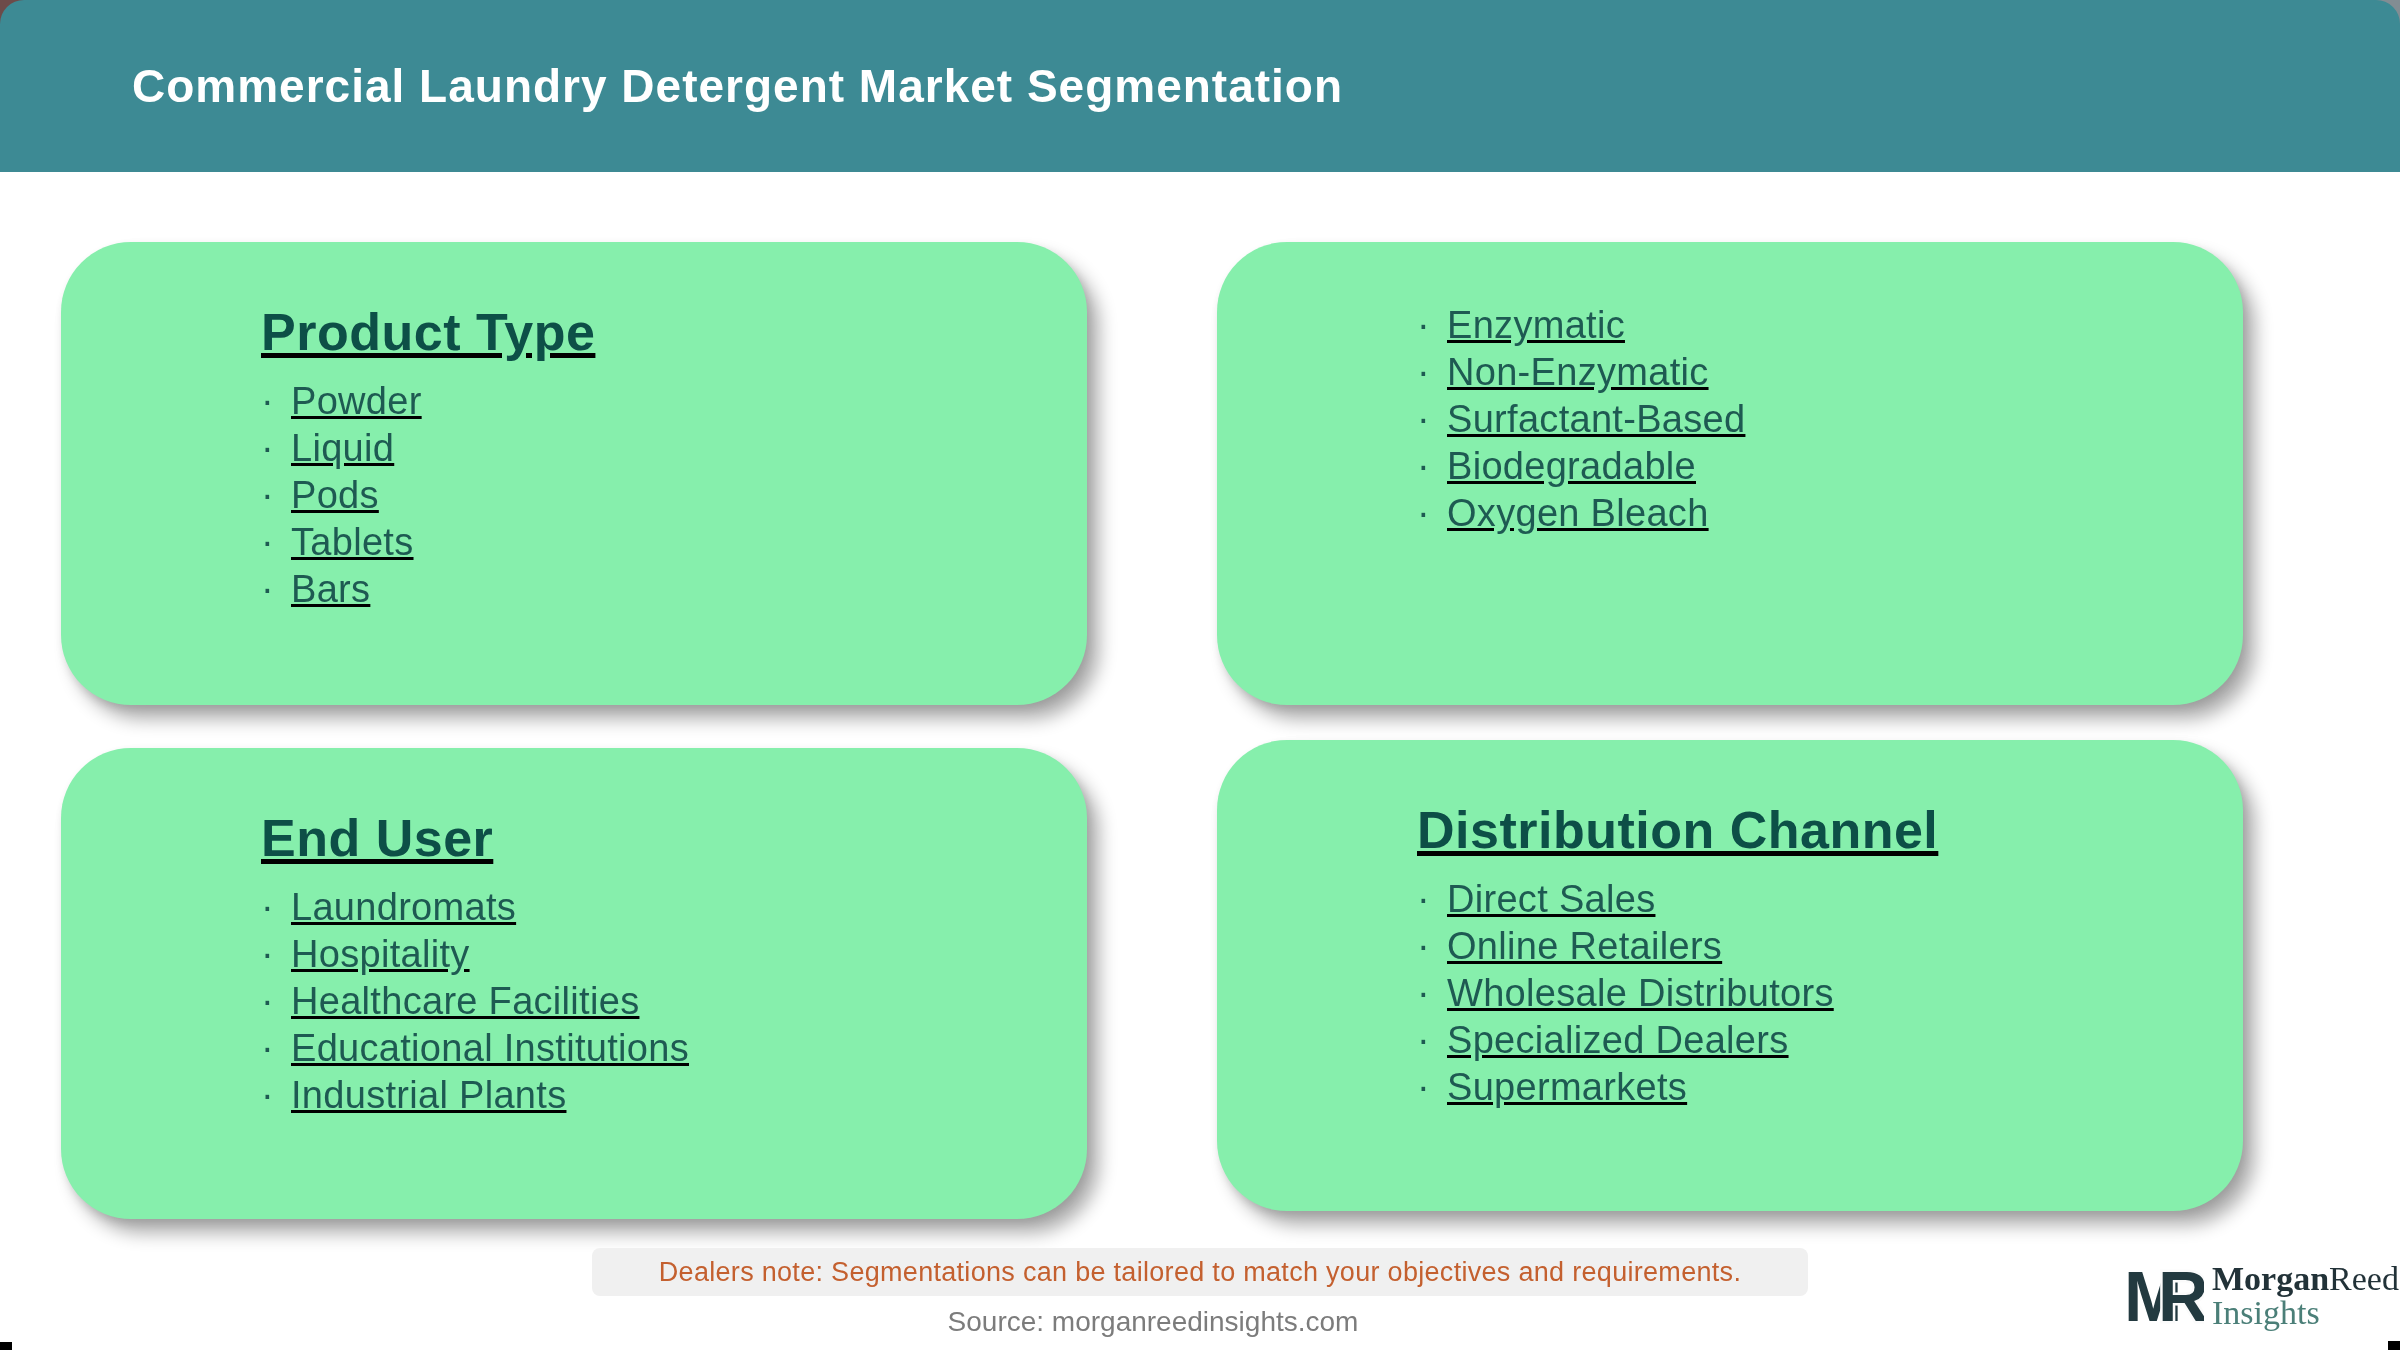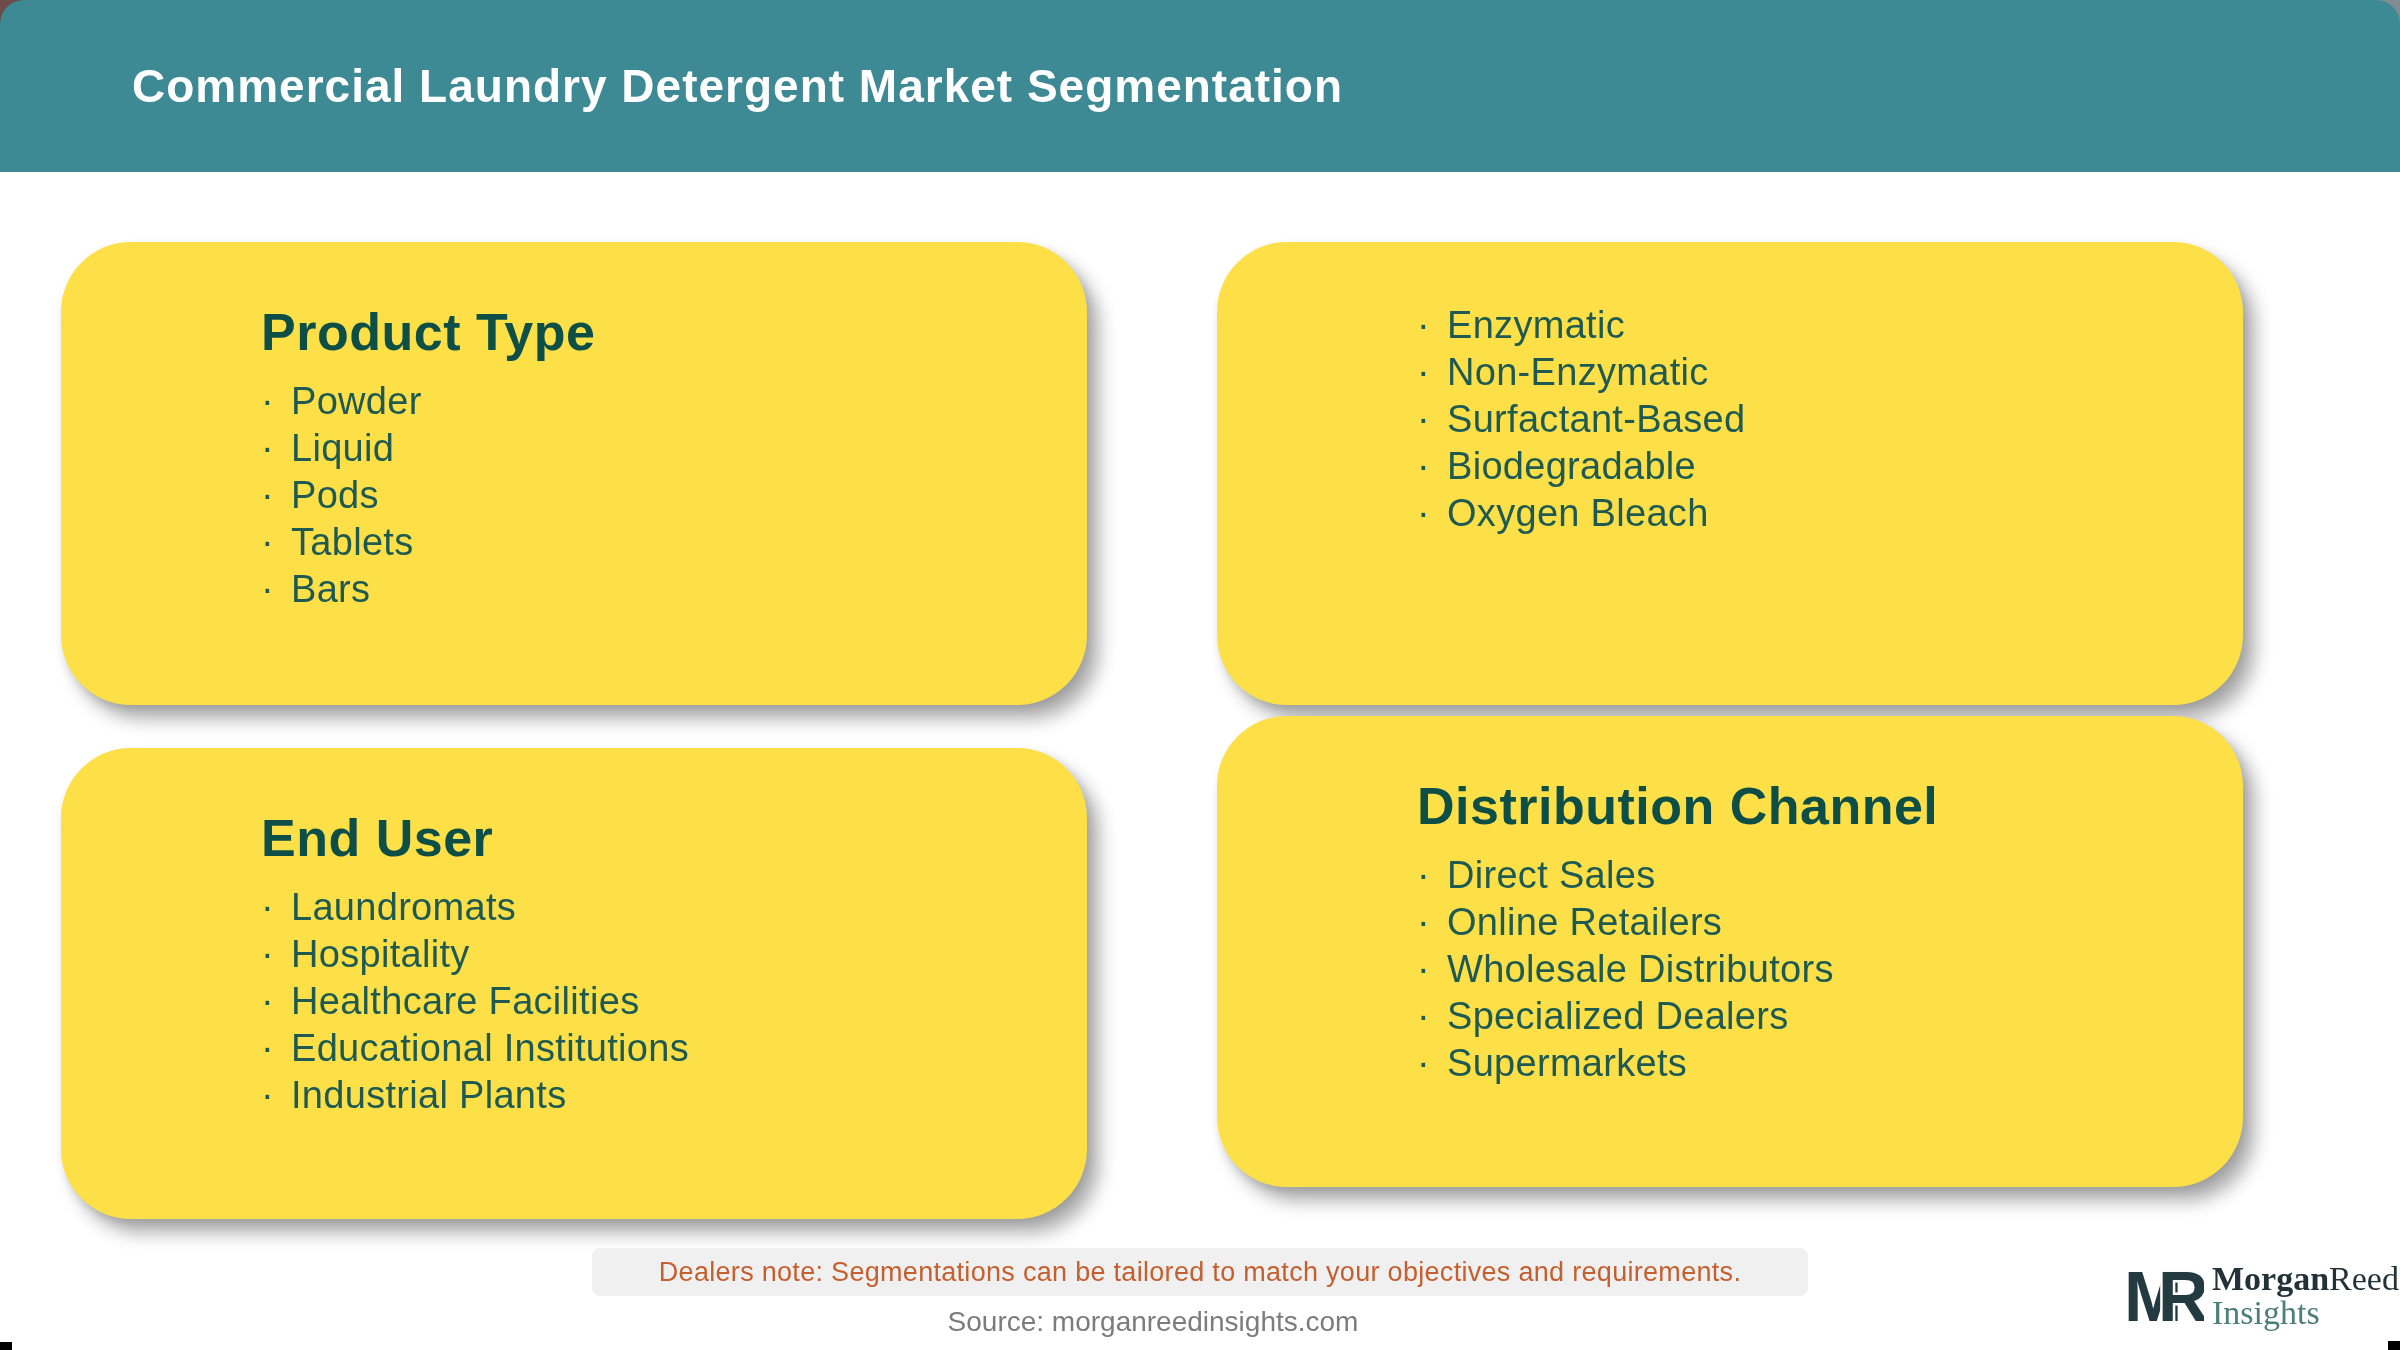--- a/index.html
+++ b/index.html
@@ -29,31 +29,32 @@
   .header h1 {
     margin: 0 0 0 132px;
     color: #ffffff;
     font-size: 46px;
     font-weight: bold;
     letter-spacing: 1px;
   }
 
   .card {
     position: absolute;
-    background: #fde047;
+    background: #86efac;
     border-radius: 70px;
     box-shadow: 12px 14px 18px rgba(0,0,0,0.32), 2px 4px 8px rgba(0,0,0,0.10);
     box-sizing: border-box;
     padding: 60px 92px 0 200px;
     z-index: 1;
+    text-decoration: underline;
   }
   .card-1 { left: 61px;   top: 242px; width: 1026px; height: 463px; }
   .card-2 { left: 1217px; top: 242px; width: 1026px; height: 463px; }
   .card-3 { left: 61px;   top: 748px; width: 1026px; height: 471px; }
-  .card-4 { left: 1217px; top: 716px; width: 1026px; height: 471px; }
+  .card-4 { left: 1217px; top: 740px; width: 1026px; height: 471px; }
 
   .card-title {
     margin: 0 0 16px 0;
     font-size: 52px;
     font-weight: bold;
     color: #0d4f47;
     letter-spacing: 0.5px;
   }
   .card-list { list-style: none; margin: 0; padding: 0; }
   .card-list li {

